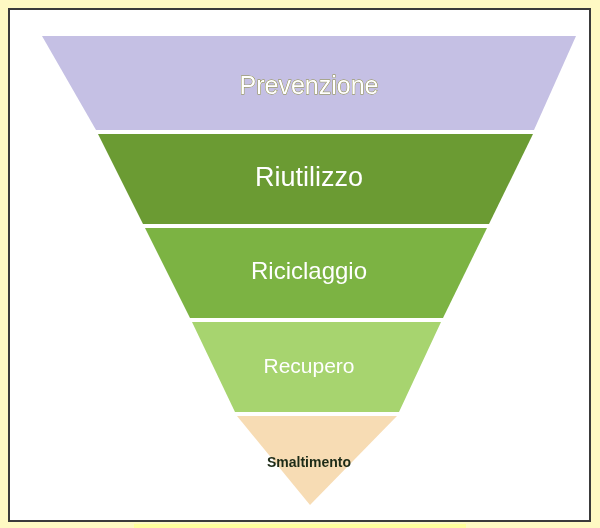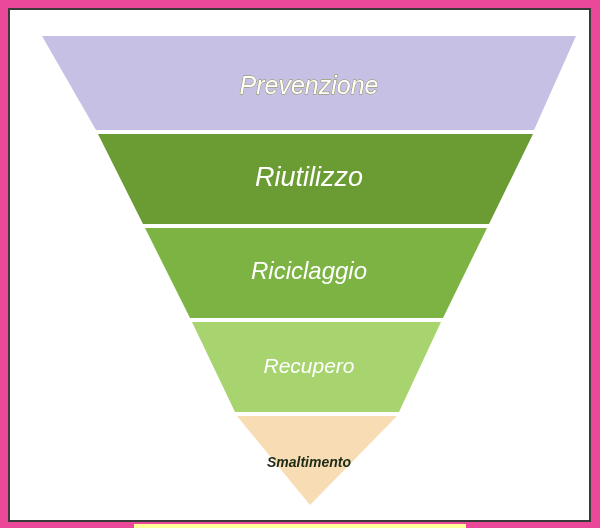--- a/index.html
+++ b/index.html
@@ -72,21 +72,21 @@
     font-family: "Liberation Sans", sans-serif;
     fill: #1d2b17;
     font-weight: bold;
     text-anchor: middle;
     dominant-baseline: middle;
   }
 </style>
 </head>
 <body>
 
-<div id="stage" style="background: #ec4899; font-style: italic;">
+<div id="stage" style="background: #fef9c3;">
 
   <div id="slide-frame" style="border-color: rgb(58, 58, 58);"></div>
 
   <svg id="funnel-svg" viewBox="0 0 600 528">
 
     <g>
       <polygon points="42,36 576,36 534,130 96,130" fill="#c5c0e4"></polygon>
       <text class="band-label-outlined" x="309" y="87" font-size="25" style="fill: rgb(255, 255, 255); stroke: rgb(142, 143, 63);">Prevenzione</text>
     </g>
 

